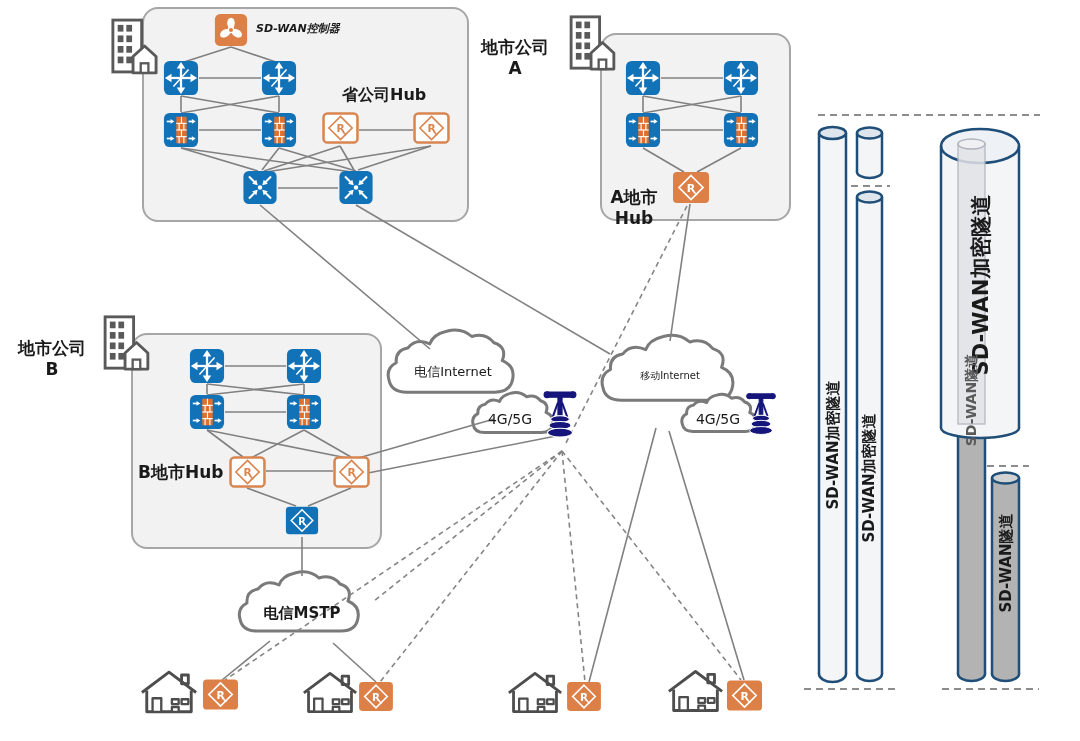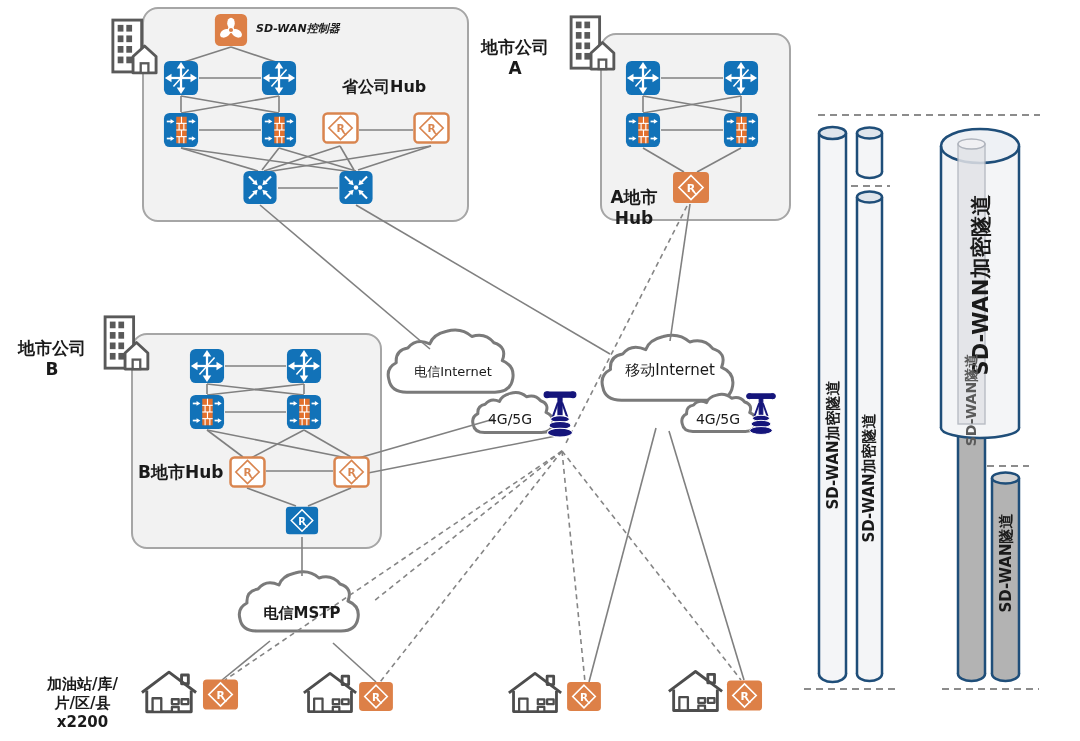--- a/index.html
+++ b/index.html
@@ -381,38 +381,35 @@
       <use href="#sym-rrouter-orange"></use>
     </svg>
   <svg class="icon" style="left:667px;top:668px" width="57" height="45">
       <use href="#sym-house"></use>
     </svg>
   <svg class="icon" style="left:726px;top:679px" width="37" height="33">
       <use href="#sym-rrouter-orange"></use>
     </svg>
 
   <div class="lbl" style="left:256px;top:21px;font-size:11px;font-style:italic;">SD-WAN控制器</div>
-  <div class="lbl" style="left:342px;top:77px;font-size:16px;">省公司Hub</div>
+  <div class="lbl" style="left:342px;top:85px;font-size:16px;">省公司Hub</div>
   <div class="lbl center" style="left:465px;top:16px;width:100px;font-size:17px;line-height:21px;">
     <span>地市公司</span><br><span>A</span>
   </div>
   <div class="lbl center" style="left:602px;top:166px;width:64px;font-size:17px;line-height:21px;">
     <span>A地市</span><br><span>Hub</span>
   </div>
   <div class="lbl center" style="left:2px;top:317px;width:100px;font-size:17px;line-height:21px;">
     <span>地市公司</span><br><span>B</span>
   </div>
   <div class="lbl" style="left:138px;top:461px;font-size:17px;text-align:right;">B地市Hub</div>
-  <div class="lbl center" style="left:20px;top:656px;width:125px;font-size:15px;line-height:19px;">
-    <span>加油站/库/</span><br><span>片/区/县</span><br><span>x2200</span>
-  </div>
 
   <div class="cloud-text" style="left:390px;top:363px;width:126px;font-size:13px;">电信Internet</div>
   <div class="cloud-text" style="left:474px;top:411px;width:72px;font-size:14px;">4G/5G</div>
-  <div class="cloud-text" style="left:604px;top:361px;width:132px;font-size:15px;text-align:center;">移动Internet</div>
+  <div class="cloud-text" style="left:604px;top:369px;width:132px;font-size:10px;text-align:center;">移动Internet</div>
   <div class="cloud-text" style="left:682px;top:411px;width:72px;font-size:14px;">4G/5G</div>
   <div class="cloud-text" style="left:238px;top:604px;width:128px;font-size:15px;font-weight:bold;">电信MSTP</div>
 
   <div class="rot" style="left:692.5px;top:434px;width:280px;height:22px;line-height:22px;font-size:15px;">SD-WAN加密隧道</div>
   <div class="rot" style="left:729px;top:467px;width:280px;height:22px;line-height:22px;font-size:15px;">SD-WAN加密隧道</div>
   <div class="rot" style="left:831px;top:272px;width:300px;height:26px;line-height:26px;font-size:21px;">SD-WAN加密隧道</div>
   <div class="rot" style="left:861px;top:389px;width:220px;height:22px;line-height:22px;font-size:14px;color:#5a5a5a;">SD-WAN隧道</div>
   <div class="rot" style="left:895.5px;top:552px;width:220px;height:22px;line-height:22px;font-size:15px;">SD-WAN隧道</div>
 
 </div>

